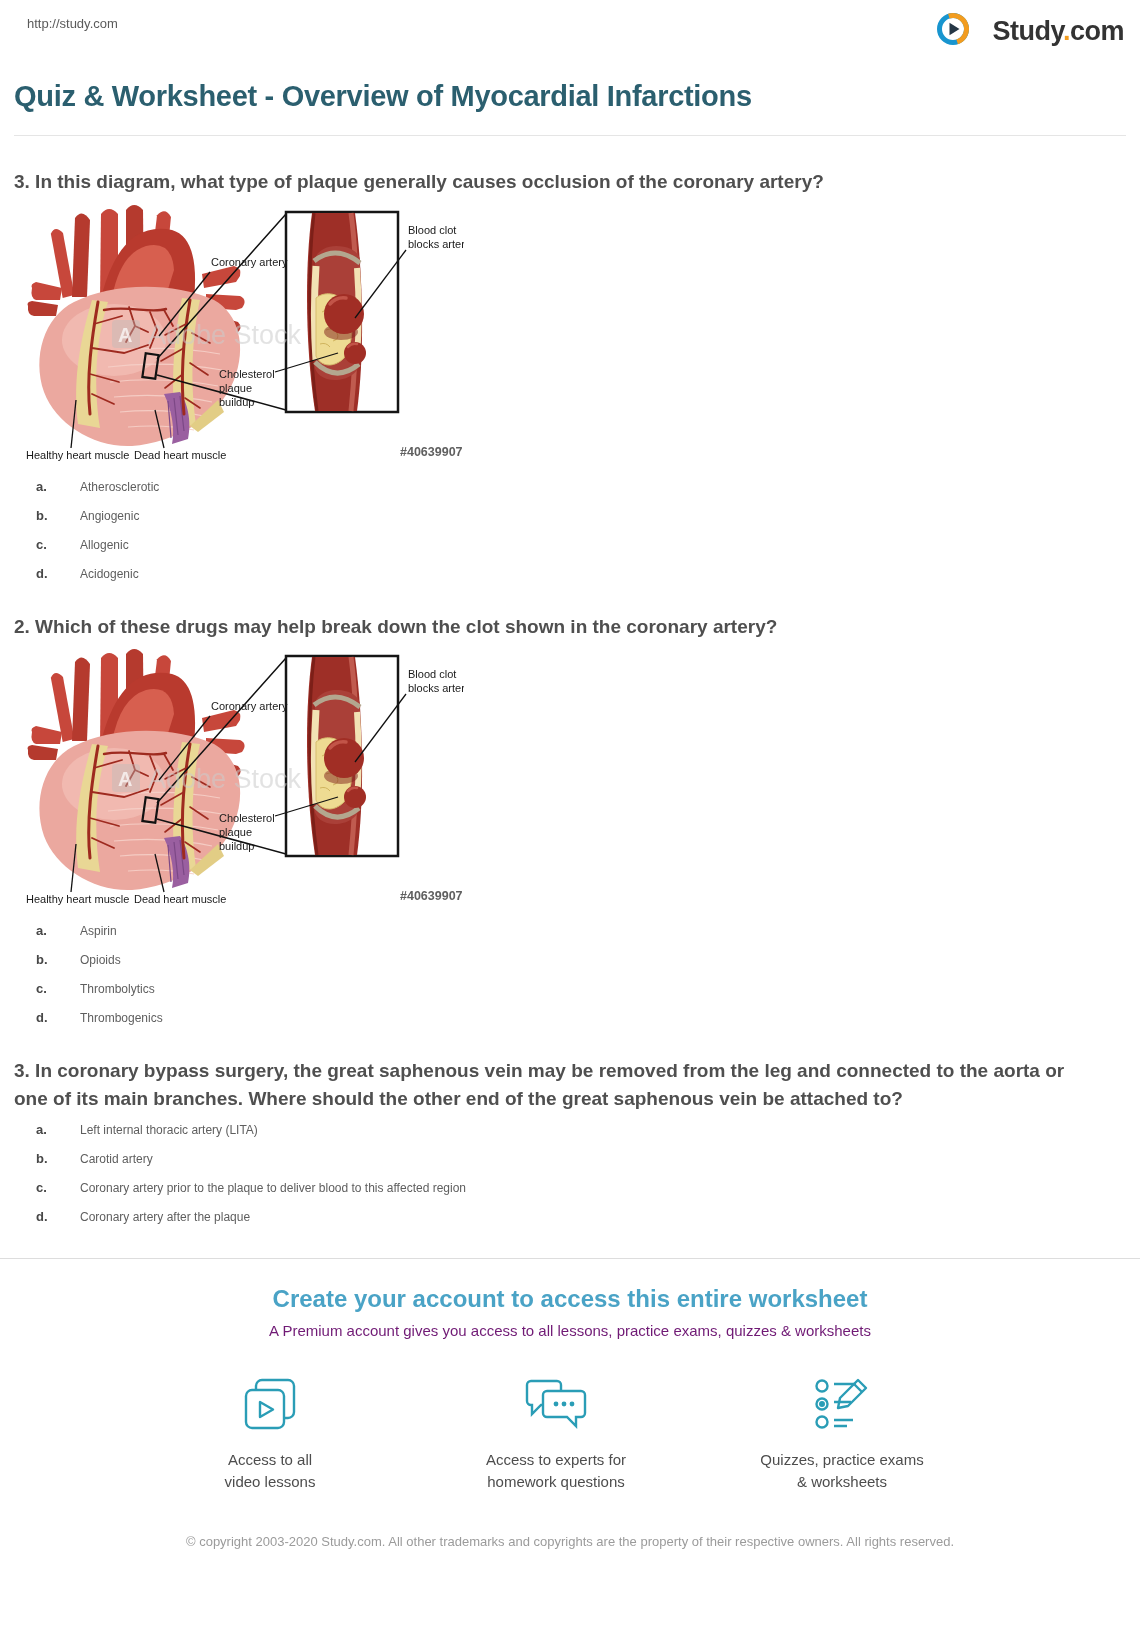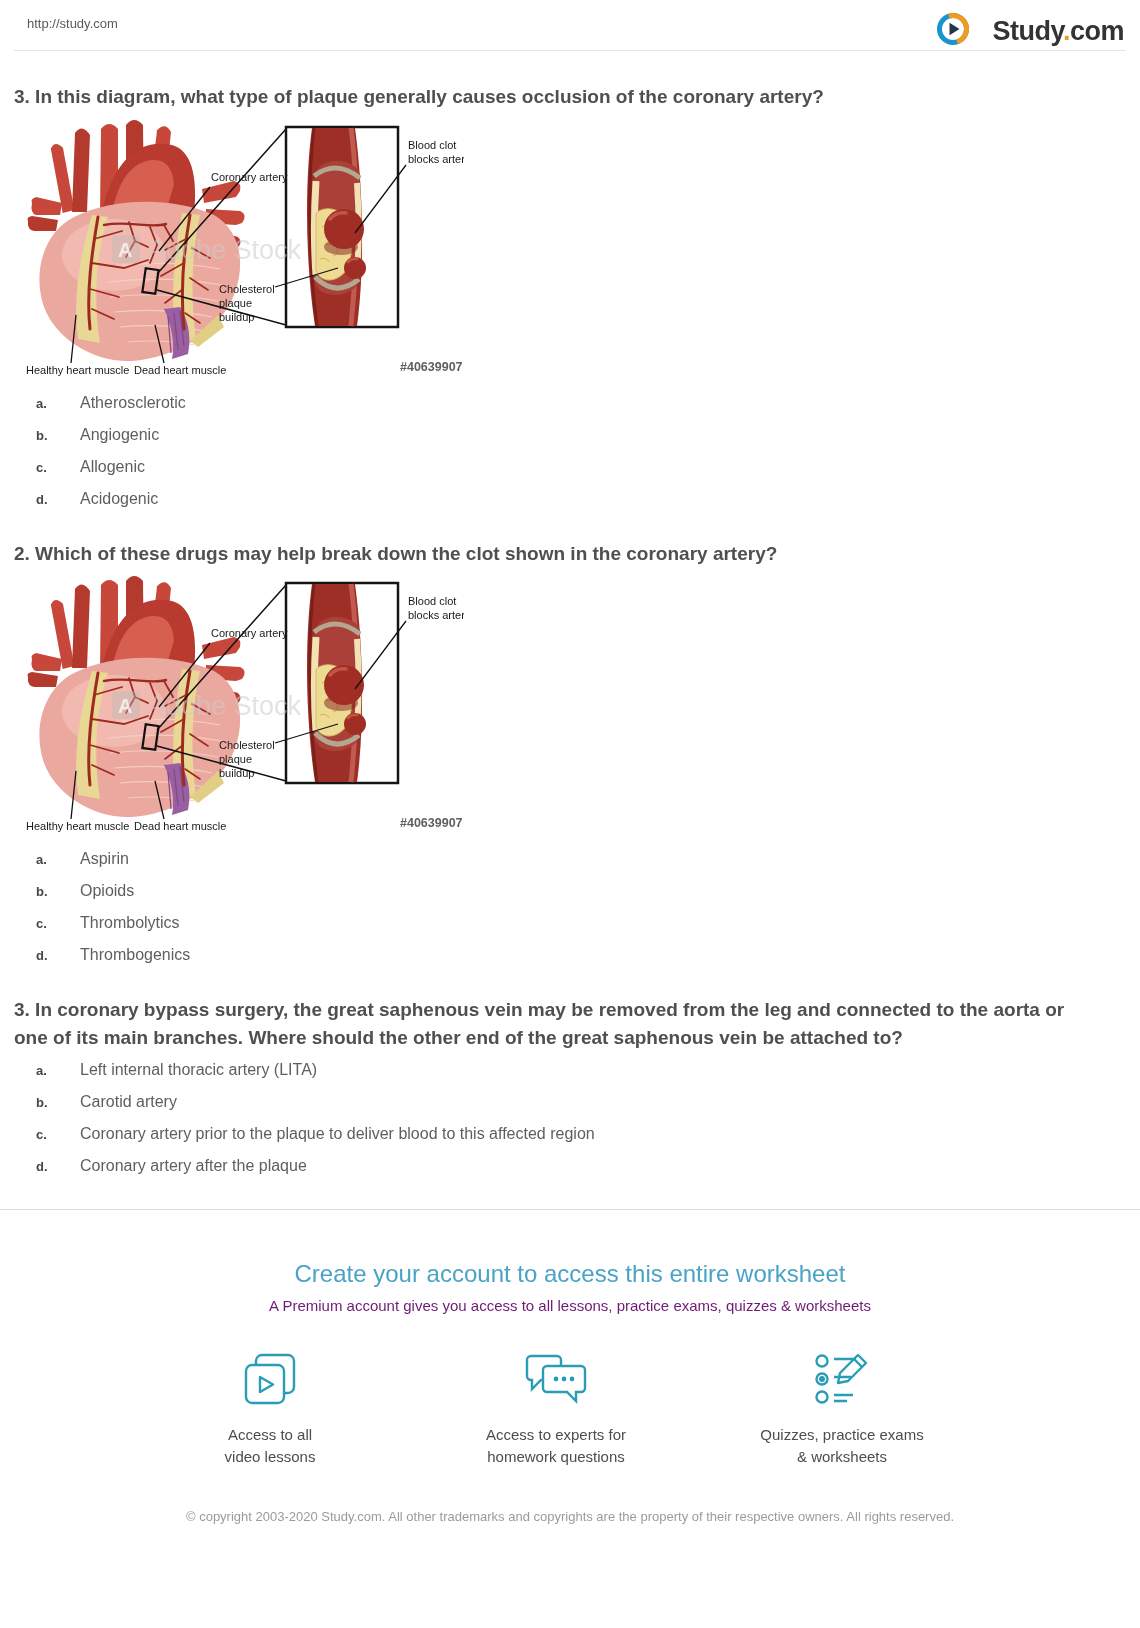--- a/index.html
+++ b/index.html
@@ -21,26 +21,26 @@
   
   h1.page-title { margin:30px 14px 22px 14px; font-size:29px; font-weight:700; color:#2b5f6f; letter-spacing:-0.3px; }
   .title-rule { border:none; border-top:1px solid #e5e5e5; margin:0 14px; }
 
   .content { padding:0 14px; }
   .question { margin-top:32px; font-size:19px; font-weight:700; color:#4f4f4f; line-height:1.45; max-width:1060px; }
   .figure { margin:6px 0 2px 0; }
   .options { margin:10px 0 0 0; list-style:none; }
   .option { display:flex; align-items:baseline; margin:0 0 14px 22px; }
   .opt-letter { width:44px; flex:0 0 44px; font-size:13px; font-weight:700; color:#474747; }
-  .opt-text { font-size:16px; color:#5e5e5e; }
+  .opt-text { font-size:12px; color:#5e5e5e; }
 
   
   .cta-rule { border:none; border-top:1px solid #dddddd; margin:34px 0 0 0; }
   .cta { text-align:center; padding-top:26px; }
-  .cta-heading { font-size:24px; font-weight:400; color:#4aa3c6; margin-bottom:9px;margin-top:24px; }
+  .cta-heading { font-size:24px; font-weight:700; color:#4aa3c6; margin-bottom:9px; }
   .cta-sub { font-size:15px; color:#701a75; }
   .benefits { display:flex; justify-content:center; gap:86px; margin:30px 44px 0 0;padding-left:16px; }
   .benefit { width:200px; text-align:center; }
   .benefit-icon { height:66px; display:flex; align-items:flex-end; justify-content:center; margin-bottom:14px; }
   .benefit-label { font-size:15px; color:#4d4d4d; line-height:1.45; }
   .copyright { margin:38px auto 0 auto; max-width:880px; text-align:center; font-size:13px; color:#9b9b9b; line-height:1.65; padding-bottom:34px; }
 
   svg text { font-family:"Liberation Sans", sans-serif; }
   .fig-label { font-size:11px; fill:#1a1a1a; }
   .fig-id { font-size:12.5px; font-weight:700; fill:#5f5f5f; }
@@ -58,20 +58,21 @@
         <svg width="34" height="34" viewBox="0 0 34 34">
           <circle cx="17" cy="17" r="13.5" fill="none" stroke="#1895cf" stroke-width="5"></circle>
           <path d="M17 3.5 a13.5,13.5 0 0 1 0,27" fill="none" stroke="#f29c1f" stroke-width="5" transform="rotate(-18 17 17)"></path>
           <path d="M13.5 10.8 L13.5 23.2 L23.5 17 Z" fill="#253746"></path>
         </svg>
       </span>
       <span class="logo-text"><span>Study</span><span class="logo-dot">.</span><span>com</span></span>
     </div>
   </div>
 
+  <h1 class="page-title">Quiz &amp; Worksheet - Overview of Myocardial Infarctions</h1>
   <hr class="title-rule">
 
   <div class="content">
 
     <div class="question">3. In this diagram, what type of plaque generally causes occlusion of the coronary artery?</div>
 
     <div class="figure">
       <svg width="450" height="263" viewBox="0 0 450 263">
         <g id="fig-heart">
 

